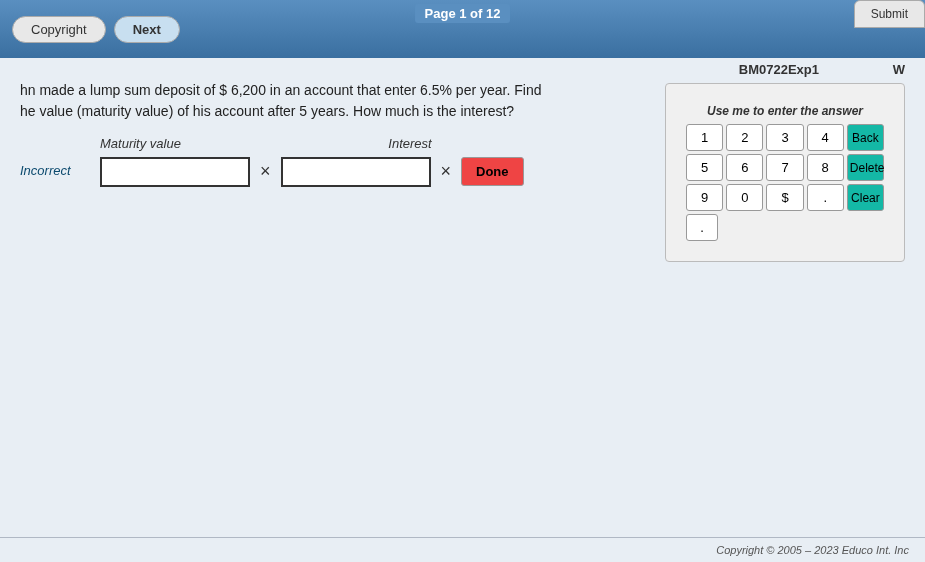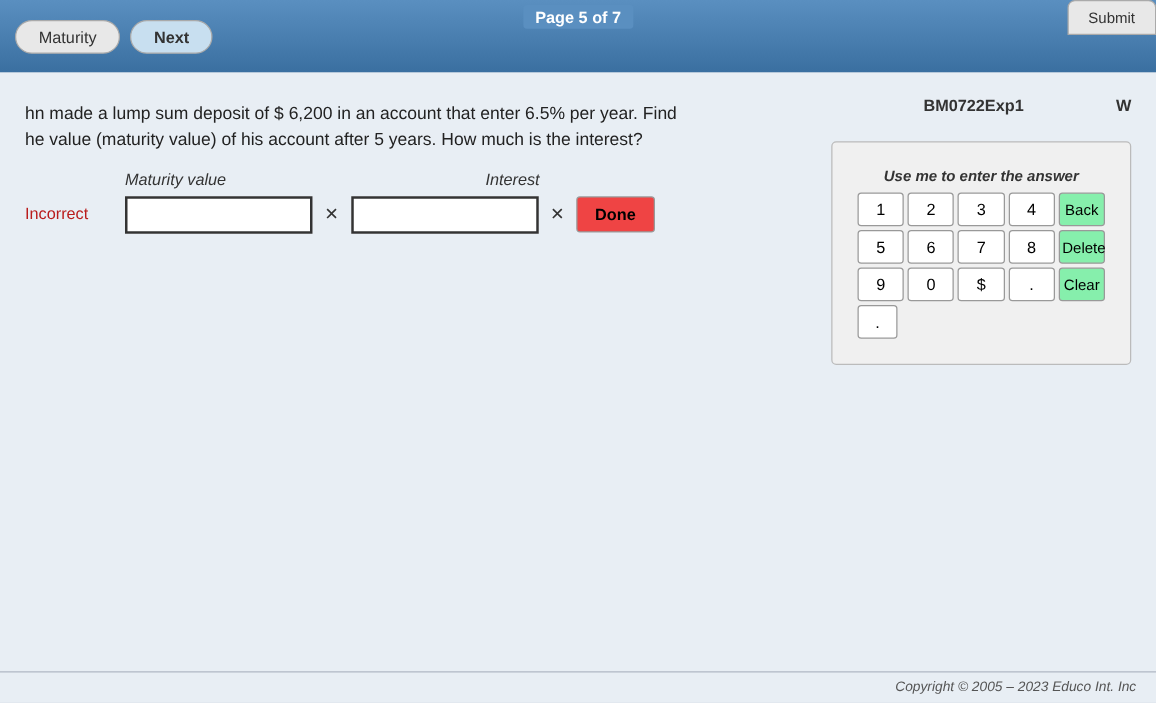--- a/index.html
+++ b/index.html
@@ -84,21 +84,21 @@
       right: 20px;
       top: 0;
       width: 240px;
     }
 
     .bm-label {
       text-align: right;
       font-size: 13px;
       font-weight: bold;
       color: #333;
-      padding: 19px 0;
+      padding: 4px 0;
     }
 
     .keypad-container {
       background: #f0f0f0;
       border: 1px solid #bbb;
       border-radius: 4px;
       padding: 20px;
       margin-top: 2px;
     }
 
@@ -122,21 +122,21 @@
       border: 1px solid #999;
       border-radius: 3px;
       padding: 5px 2px;
       font-size: 13px;
       cursor: pointer;
       text-align: center;
       min-width: 30px;
     }
 
     .key-btn.action-btn {
-      background: #86efac;
+      background: #14b8a6;
       font-size: 12px;
     }
 
     .key-btn.done-btn {
       background: #ef4444;
       font-weight: bold;
       font-size: 12px;
     }
 
     
@@ -182,21 +182,22 @@
     }
 
     .col-label-interest {
       width: 160px;
       text-align: center;
       margin-left: 20px;
     }
 
     .status-label {
       font-size: 13px;
-      color: #b91c1c;
+      color: #0c4a6e;
+      font-style: italic;
       min-width: 70px;
       padding-top: 6px;
     }
 
     .input-field {
       width: 150px;
       height: 30px;
       border: 2px solid #333;
       background: #fff;
       padding: 2px 6px;
@@ -227,24 +228,24 @@
       right: 0;
       height: 1px;
       background: #b0b8c4;
     }
   </style>
 </head>
 <body>
 
 <div class="top-bar">
   <div class="nav-buttons">
-    <button class="nav-btn">Maturity</button>
+    <button class="nav-btn">Copyright</button>
     <button class="nav-btn next-btn">Next</button>
   </div>
-  <div class="page-indicator">Page 5 of 7</div>
+  <div class="page-indicator">Page 1 of 12</div>
   <button class="submit-btn">Submit</button>
 </div>
 
 <div class="main-content">
 
   <div class="right-panel">
     <div style="position:relative; display:flex; justify-content:space-between; align-items:center;">
       <span></span>
       <span class="bm-label">BM0722Exp1</span>
       <span style="font-size:13px; font-weight:bold; color:#333;">W</span>

